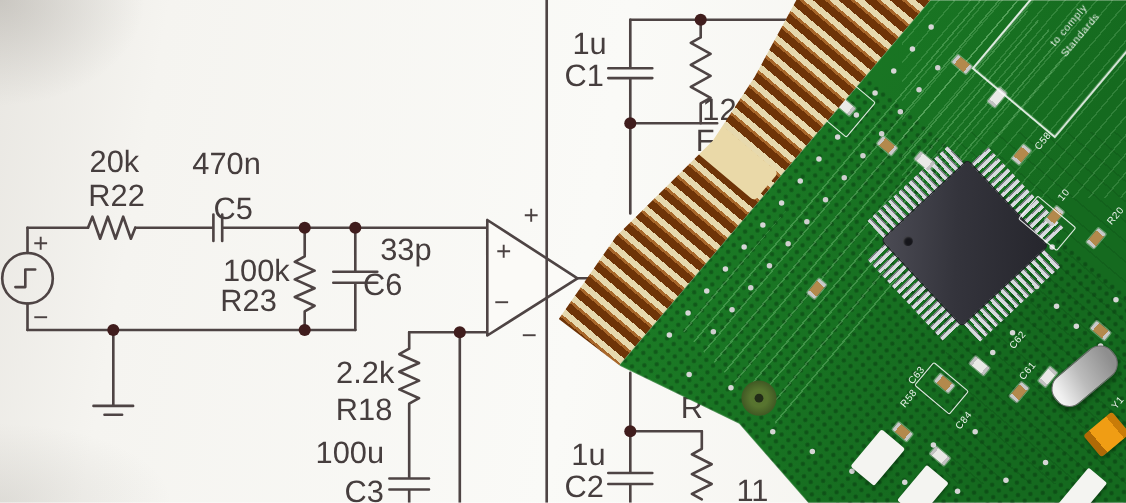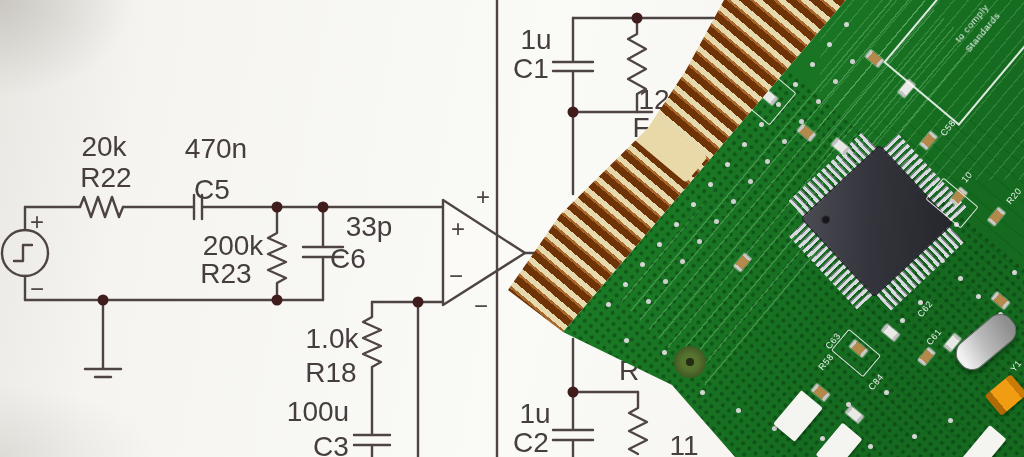--- a/index.html
+++ b/index.html
@@ -146,27 +146,27 @@
       <circle cx="277" cy="300" r="5.5"></circle>
     <circle cx="418" cy="302" r="5.5"></circle>
       <circle cx="637" cy="18" r="5.5"></circle>
     <circle cx="573" cy="112" r="5.5"></circle>
       <circle cx="573" cy="392" r="5.5"></circle>
   </g>
 </svg>
 
 <div class="lbl" style="left:104px;top:147px">20k</div>
 <div class="lbl" style="left:106px;top:178px">R22</div>
-<div class="lbl" style="left:216px;top:149px">470n</div>
+<div class="lbl" style="left:206px;top:149px">470n</div>
 <div class="lbl" style="left:212px;top:190px">C5</div>
-<div class="lbl" style="left:233px;top:246px">200k</div>
+<div class="lbl" style="left:233px;top:246px">100k</div>
 <div class="lbl" style="left:226px;top:274px">R23</div>
 <div class="lbl" style="left:369px;top:227px">33p</div>
 <div class="lbl" style="left:348px;top:259px">C6</div>
-<div class="lbl" style="left:332px;top:339px">1.0k</div>
+<div class="lbl" style="left:332px;top:339px">2.2k</div>
 <div class="lbl" style="left:331px;top:373px">R18</div>
 <div class="lbl" style="left:318px;top:412px">100u</div>
 <div class="lbl" style="left:331px;top:447px">C3</div>
 <div class="lbl" style="left:536px;top:40px">1u</div>
 <div class="lbl" style="left:531px;top:69px">C1</div>
 <div class="lbl" style="left:654px;top:100px">12</div>
 <div class="lbl" style="left:641px;top:128px">F</div>
 <div class="lbl" style="left:535px;top:414px">1u</div>
 <div class="lbl" style="left:531px;top:443px">C2</div>
 <div class="lbl" style="left:629px;top:371px">R</div>

